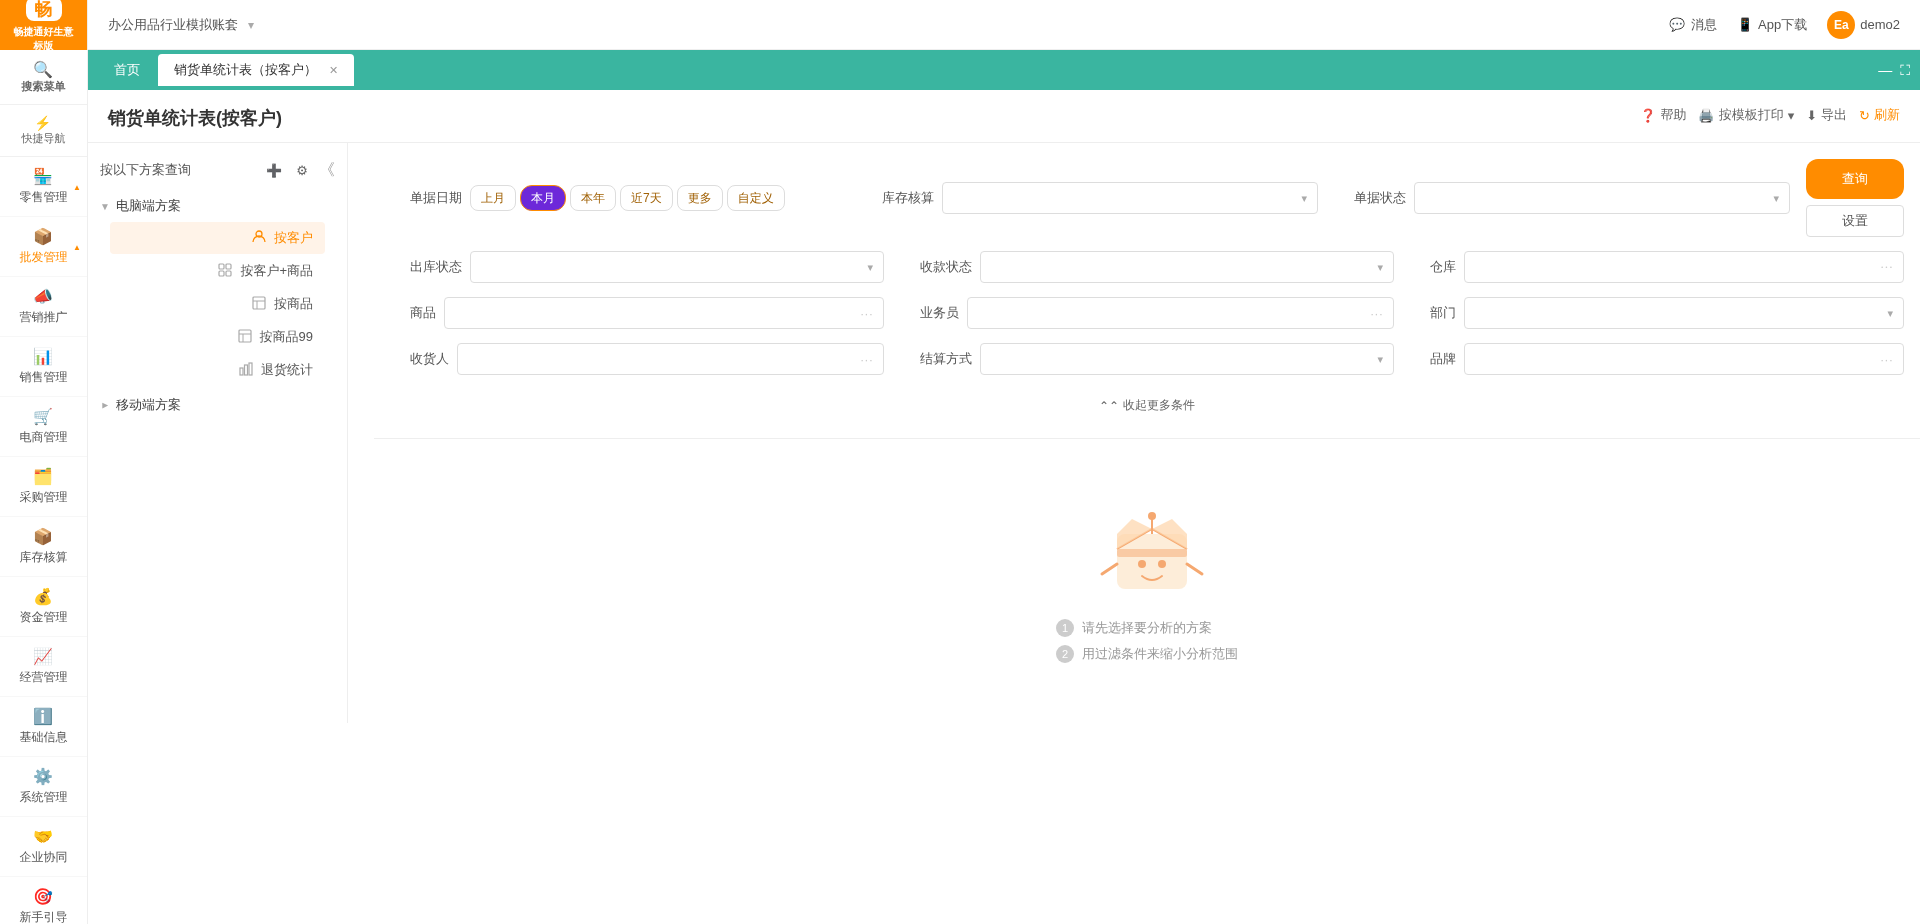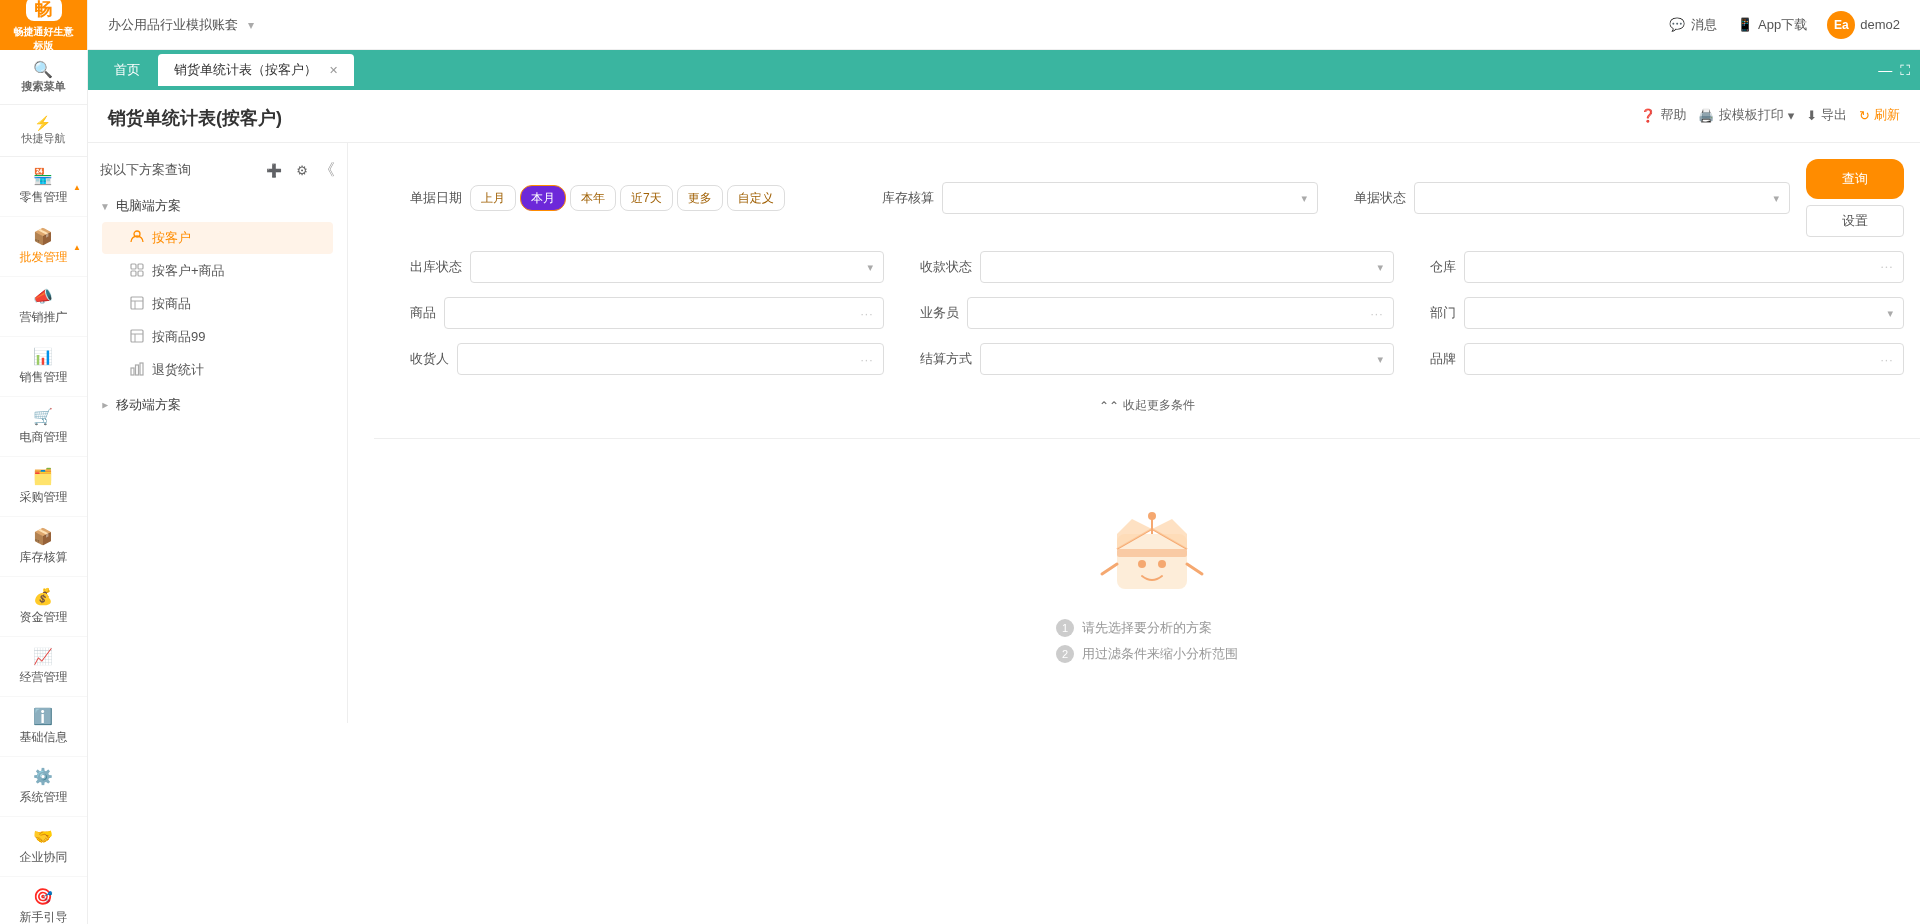--- a/index.html
+++ b/index.html
@@ -58,21 +58,21 @@
     .scheme-panel-header { display: flex; align-items: center; justify-content: space-between; padding: 6px 12px; }
     .scheme-panel-title { font-size: 13px; color: #555; font-weight: 500; }
     .scheme-panel-actions { display: flex; align-items: center; gap: 6px; }
     .scheme-action-icon { width: 22px; height: 22px; border-radius: 50%; display: flex; align-items: center; justify-content: center; cursor: pointer; font-size: 13px; color: #666; }
     .scheme-collapse { font-size: 16px; color: #999; cursor: pointer; }
 
     .scheme-group { margin-top: 4px; }
     .scheme-group-header { display: flex; align-items: center; padding: 6px 12px; cursor: pointer; font-size: 13px; color: #555; }
     .scheme-group-arrow { font-size: 10px; margin-right: 6px; color: #aaa; }
     .scheme-group-name { font-size: 13px; color: #444; }
-    .scheme-item { display: flex; align-items: center; padding: 7px 12px 7px 28px; cursor: pointer; font-size: 13px; color: #555; border-radius: 4px; margin: 1px 14px; }
+    .scheme-item { display: flex; align-items: center; padding: 7px 12px 7px 28px; cursor: pointer; font-size: 13px; color: #555; border-radius: 4px; margin: 1px 22px; justify-content: flex-end; }
     .scheme-item.active { background: #fff3e8; color: #ff8c00; }
     .scheme-item-icon { margin-right: 8px; font-size: 14px; color: #aaa; }
     .scheme-item.active .scheme-item-icon { color: #ff8c00; }
     .filter-chevron { color: #aaa; font-size: 11px; }
     .filter-dots { color: #ccc; font-size: 13px; cursor: pointer; }
     .date-btns { display: flex; gap: 4px; align-items: center; }
     .date-btn { height: 26px; padding: 0 10px; border: 1px solid #ddd; background: #fff; border-radius: 8px; font-size: 12px; color: #a16207; cursor: pointer; }
     .date-btn.active { background: #6d28d9; border-color: #ff8c00; color: #fff; border-radius: 12px; }
 
     

